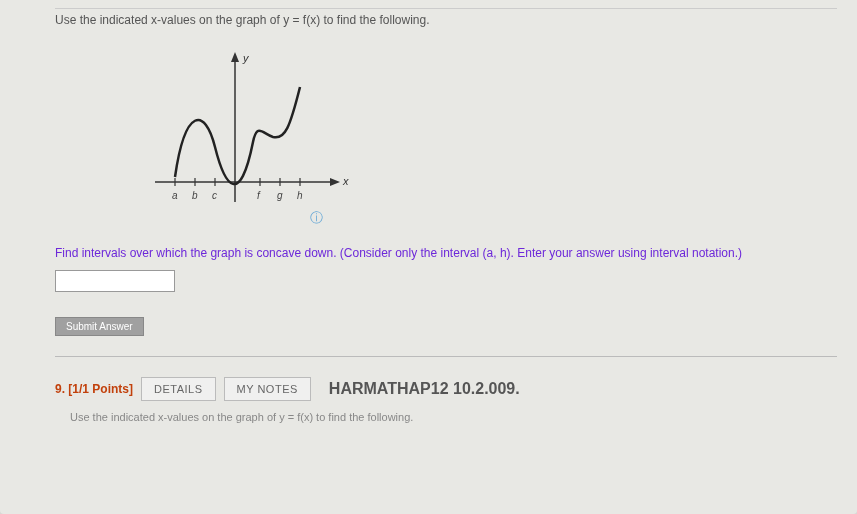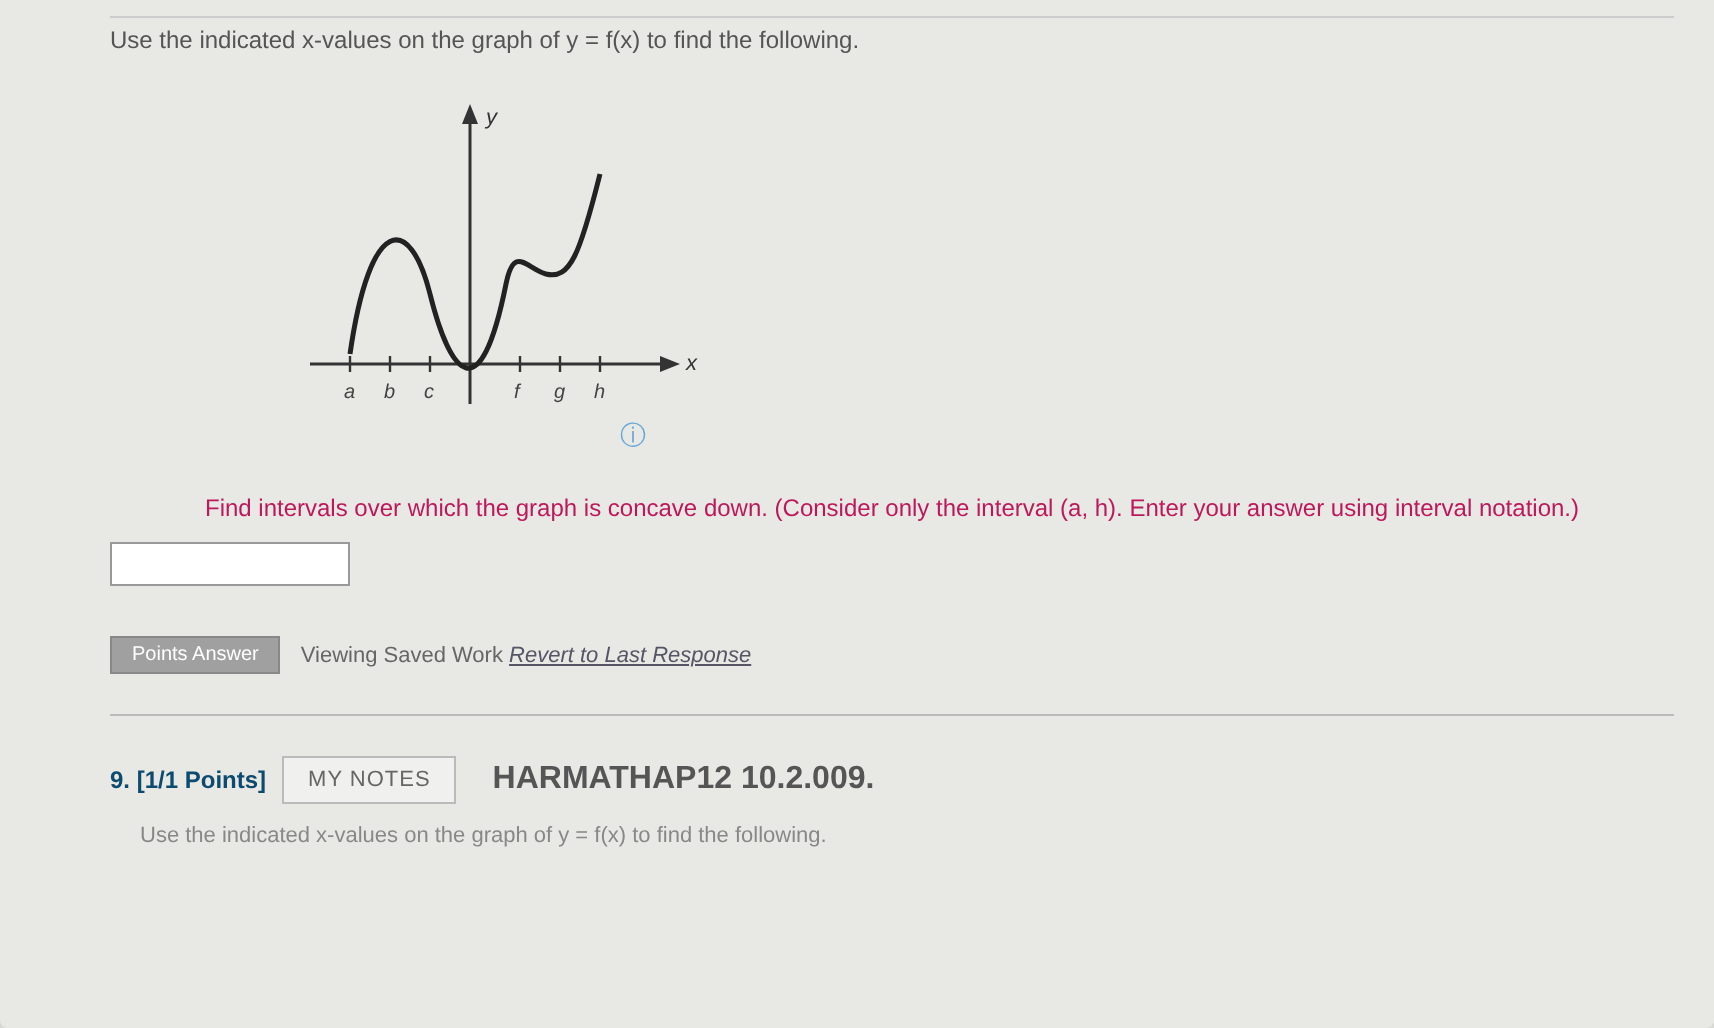--- a/index.html
+++ b/index.html
@@ -25,23 +25,22 @@
       border-top: 1px solid #ccc;
     }
     .graph-container {
       margin: 10px 0 15px 80px;
     }
     .graph-svg {
       filter: blur(0.3px);
     }
     .question-text {
       font-size: 12px;
-      color: #be185d;
+      color: #6d28d9;
       margin: 10px 0;
-      text-align: center;
     }
     .answer-input {
       width: 120px;
       height: 22px;
       border: 1px solid #999;
       background: #fff;
       padding: 2px 4px;
       font-size: 12px;
       margin-bottom: 15px;
     }
@@ -75,21 +74,21 @@
       margin: 15px 0;
     }
     .next-q-header {
       display: flex;
       align-items: center;
       gap: 8px;
       margin: 20px 0 10px 0;
     }
     .points {
       font-size: 12px;
-      color: #0c4a6e;
+      color: #c2410c;
       font-weight: bold;
     }
     .btn {
       background: #f0f0ef;
       border: 1px solid #bbb;
       padding: 5px 12px;
       font-size: 11px;
       color: #666;
       cursor: pointer;
       letter-spacing: 0.5px;
@@ -141,29 +140,27 @@
 
       <text x="175" y="185" font-size="13" fill="#6aa9d6">ⓘ</text>
     </svg>
   </div>
 
   <div class="question-text">Find intervals over which the graph is concave down. (Consider only the interval (a, h). Enter your answer using interval notation.)</div>
 
   <input type="text" class="answer-input" value="" style="">
 
   <div class="footer-row">
-    <button class="submit-btn">Points Answer</button>
-    <span class="saved-work">
-      <span>Viewing Saved Work </span><span class="revert">Revert to Last Response</span>
-    </span>
+    <button class="submit-btn">Submit Answer</button>
   </div>
 
   <div class="divider"></div>
 
   <div class="next-q-header">
     <span class="points">9. [1/1 Points]</span>
+    <button class="btn">DETAILS</button>
     <button class="btn">MY NOTES</button>
     <span class="source">HARMATHAP12 10.2.009.</span>
   </div>
 
   <div class="next-instruction">Use the indicated x-values on the graph of y = f(x) to find the following.</div>
 
 </div>
 
 </body></html>

